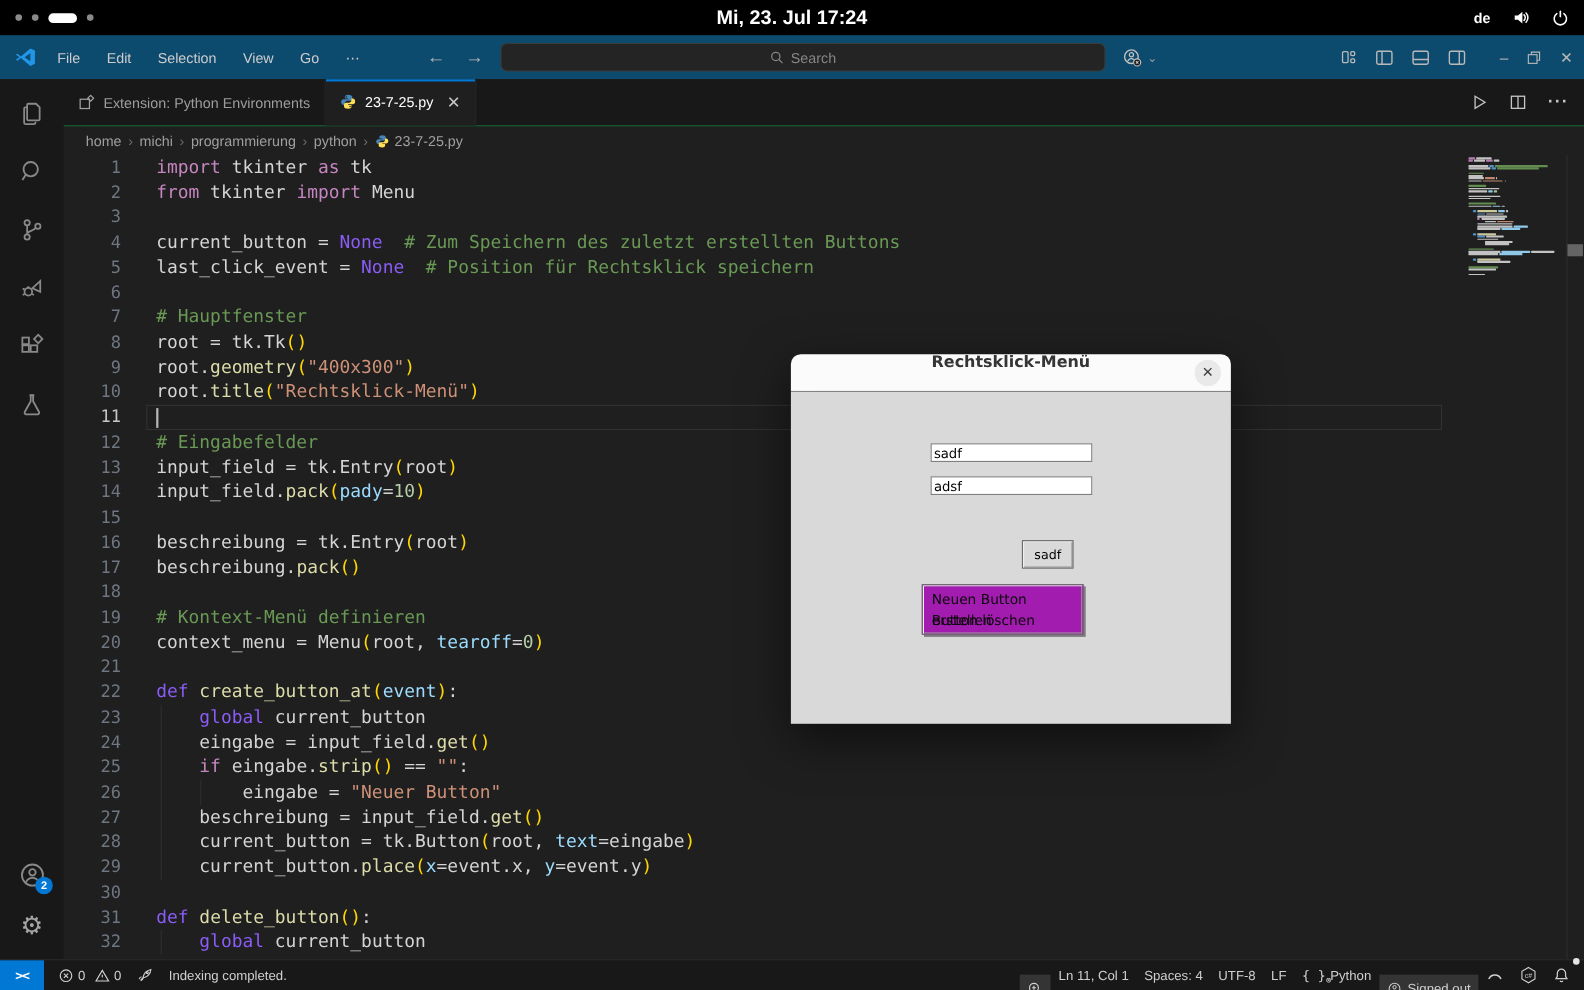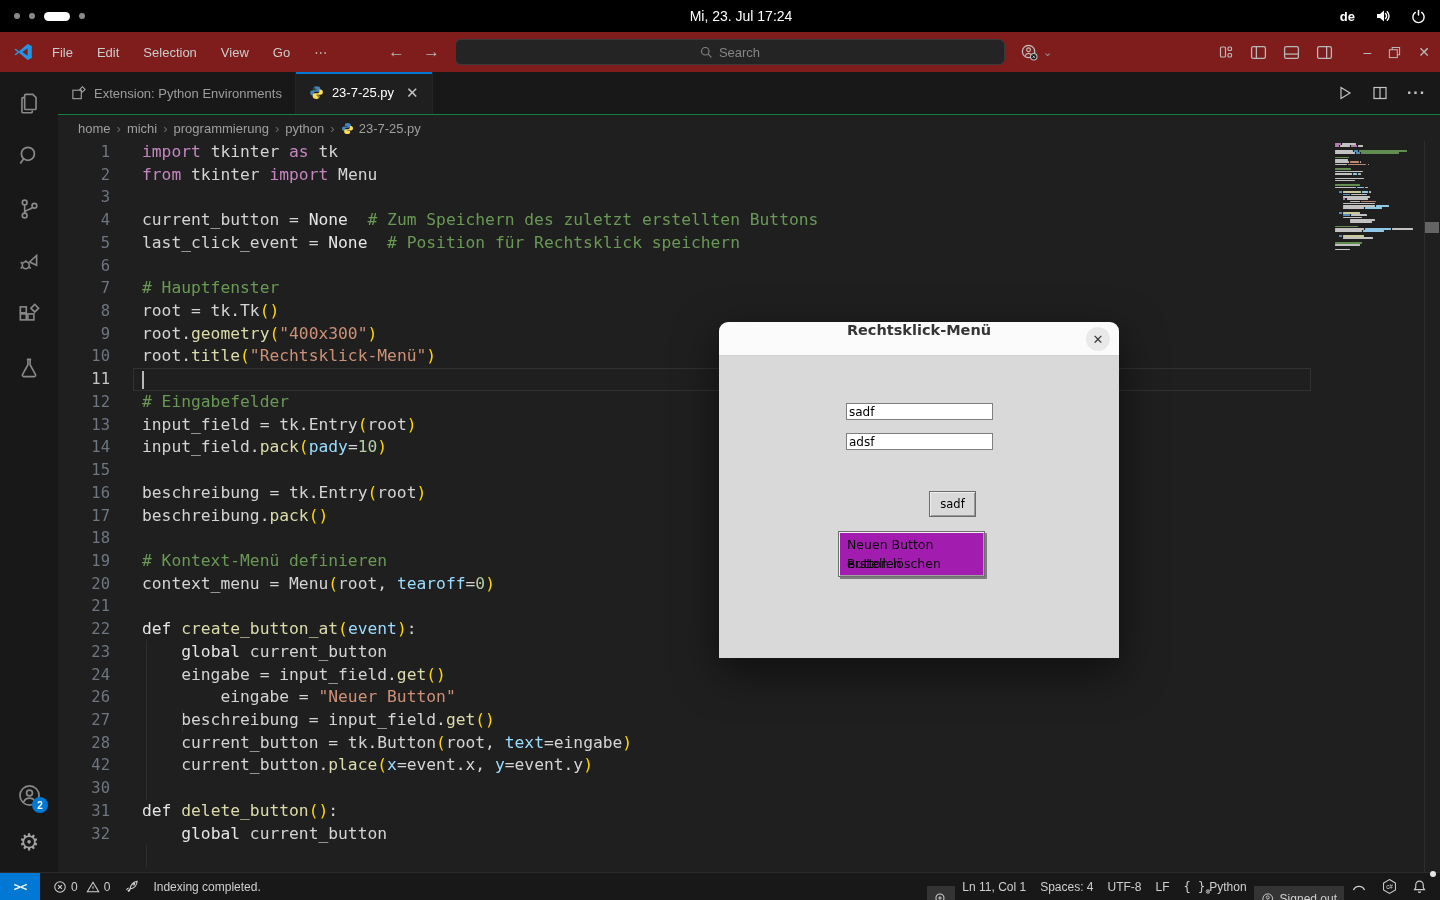--- a/index.html
+++ b/index.html
@@ -6,26 +6,26 @@
   #screen{position:relative;width:1440px;height:900px;overflow:hidden;background:#1f1f1f;
           font-family:"Liberation Sans",sans-serif;-webkit-font-smoothing:antialiased;}
   svg{display:block}
 
   
   .sysbar{position:absolute;top:0;left:0;right:0;height:32px;background:#000;color:#fff;}
   .ws-dots{position:absolute;left:14px;top:0;height:32px;display:flex;align-items:center;gap:9px;}
   .ws-dot{width:6px;height:6px;border-radius:50%;background:#8a8a8a;}
   .ws-pill{width:26px;height:9px;border-radius:5px;background:#fff;}
   .clock{position:absolute;left:50%;top:0;transform:translateX(-50%);line-height:32px;
-         font-size:14px;font-weight:normal;margin-left:21px;}
+         font-size:18px;font-weight:bold;}
   .tray{position:absolute;right:14px;top:0;height:32px;display:flex;align-items:center;gap:20px;}
   .kbd{font-size:13px;font-weight:bold;}
 
   
-  .titlebar{position:absolute;top:32px;left:0;right:0;height:40px;background:#7f1d1d;color:#ccc;text-decoration:underline;}
+  .titlebar{position:absolute;top:32px;left:0;right:0;height:40px;background:#0c4a6e;color:#ccc;text-decoration:underline;}
   .vslogo{position:absolute;left:13px;top:10px;}
   .menubar{position:absolute;left:52px;top:0;height:40px;display:flex;align-items:center;gap:24px;font-size:13px;color:#ccc;}
   .menu-item{cursor:default;}
   .navarrows{position:absolute;left:388px;top:0;height:40px;display:flex;align-items:center;gap:18px;
              font-size:17px;color:#b6b6b6;}
   .cmdcenter{position:absolute;left:455px;top:7px;width:548px;height:24px;background:#242424;
              border:1px solid #3a3a3a;border-radius:6px;display:flex;align-items:center;justify-content:center;
              gap:6px;color:#858585;font-size:13px;}
   .tb-right{position:absolute;right:10px;top:0;height:40px;display:flex;align-items:center;gap:16px;color:#c2c2c2;}
   .tb-acct{position:absolute;left:1020px;top:0;height:40px;display:flex;align-items:center;gap:4px;color:#c2c2c2;}
@@ -56,21 +56,21 @@
   .bc-sep{color:#6b6b6b;padding:0 6px;font-size:13px;}
   .bc-item{display:flex;align-items:center;gap:5px;}
 
   
   .editor{position:absolute;left:58px;top:141px;right:0;bottom:28px;background:#1f1f1f;overflow:hidden;}
   .code-line{display:flex;height:22.72px;line-height:22.72px;white-space:pre;
              font-family:"DejaVu Sans Mono",monospace;font-size:16.3px;}
   .gutter{flex:0 0 52px;text-align:right;color:#6e7681;font-size:15.5px;}
   .code-content{padding-left:32px;}
   .code-line.current .gutter{color:#c6c6c6;}
-  .tok-fg{color:#d4d4d4}.tok-k1{color:#e5e5e5}.tok-k2{color:#c586c0}.tok-fn{color:#dcdcaa}
+  .tok-fg{color:#d4d4d4}.tok-k1{color:#8b5cf6}.tok-k2{color:#c586c0}.tok-fn{color:#dcdcaa}
   .tok-str{color:#ce9178}.tok-com{color:#6a9955}.tok-num{color:#b5cea8}.tok-pr{color:#9cdcfe}.tok-b1{color:#ffd700}
   .cur-line-box{position:absolute;left:75px;width:1176px;top:227.2px;height:21px;border:1px solid #313131;}
   .cursor{position:absolute;left:84px;top:229.5px;width:2px;height:18px;background:#b8b8b8;}
   .iguide{position:absolute;width:1px;background:#2e2e2e;}
   .minimap{position:absolute;left:1277px;top:2px;width:88px;height:130px;}
   .mm{position:absolute;height:1.7px;border-radius:.5px;opacity:.9;}
   .ovl-line{position:absolute;left:1366px;top:0;bottom:0;width:1px;background:#2d2d2d;}
   .ovl-marker{position:absolute;left:1367px;top:81px;width:14px;height:11px;background:#8a8a8a;opacity:.65;}
 
   
@@ -354,24 +354,25 @@
         <div class="code-line"><span class="gutter">15</span><span class="code-content"></span></div>
         <div class="code-line"><span class="gutter">16</span><span class="code-content"><span class="tok-fg">beschreibung = tk.Entry</span><span class="tok-b1">(</span><span class="tok-fg">root</span><span class="tok-b1">)</span></span></div>
         <div class="code-line"><span class="gutter">17</span><span class="code-content"><span class="tok-fg">beschreibung.</span><span class="tok-fn">pack</span><span class="tok-b1">()</span></span></div>
         <div class="code-line"><span class="gutter">18</span><span class="code-content"></span></div>
         <div class="code-line"><span class="gutter">19</span><span class="code-content"><span class="tok-com"># Kontext-Menü definieren</span></span></div>
         <div class="code-line"><span class="gutter">20</span><span class="code-content"><span class="tok-fg">context_menu = Menu</span><span class="tok-b1">(</span><span class="tok-fg">root, </span><span class="tok-pr">tearoff</span><span class="tok-fg">=</span><span class="tok-num">0</span><span class="tok-b1">)</span></span></div>
         <div class="code-line"><span class="gutter">21</span><span class="code-content"></span></div>
         <div class="code-line"><span class="gutter">22</span><span class="code-content"><span class="tok-k1">def</span><span class="tok-fg"> </span><span class="tok-fn">create_button_at</span><span class="tok-b1">(</span><span class="tok-pr">event</span><span class="tok-b1">)</span><span class="tok-fg">:</span></span></div>
         <div class="code-line"><span class="gutter">23</span><span class="code-content"><span class="tok-fg">    </span><span class="tok-k1">global</span><span class="tok-fg"> current_button</span></span></div>
         <div class="code-line"><span class="gutter">24</span><span class="code-content"><span class="tok-fg">    eingabe = input_field.</span><span class="tok-fn">get</span><span class="tok-b1">()</span></span></div>
+        <div class="code-line"><span class="gutter">25</span><span class="code-content"><span class="tok-fg">    </span><span class="tok-k2">if</span><span class="tok-fg"> eingabe.</span><span class="tok-fn">strip</span><span class="tok-b1">()</span><span class="tok-fg"> == </span><span class="tok-str">""</span><span class="tok-fg">:</span></span></div>
         <div class="code-line"><span class="gutter">26</span><span class="code-content"><span class="tok-fg">        eingabe = </span><span class="tok-str">"Neuer Button"</span></span></div>
         <div class="code-line"><span class="gutter">27</span><span class="code-content"><span class="tok-fg">    beschreibung = input_field.</span><span class="tok-fn">get</span><span class="tok-b1">()</span></span></div>
         <div class="code-line"><span class="gutter">28</span><span class="code-content"><span class="tok-fg">    current_button = tk.Button</span><span class="tok-b1">(</span><span class="tok-fg">root, </span><span class="tok-pr">text</span><span class="tok-fg">=eingabe</span><span class="tok-b1">)</span></span></div>
-        <div class="code-line"><span class="gutter">42</span><span class="code-content"><span class="tok-fg">    current_button.</span><span class="tok-fn">place</span><span class="tok-b1">(</span><span class="tok-pr">x</span><span class="tok-fg">=event.x, </span><span class="tok-pr">y</span><span class="tok-fg">=event.y</span><span class="tok-b1">)</span></span></div>
+        <div class="code-line"><span class="gutter">29</span><span class="code-content"><span class="tok-fg">    current_button.</span><span class="tok-fn">place</span><span class="tok-b1">(</span><span class="tok-pr">x</span><span class="tok-fg">=event.x, </span><span class="tok-pr">y</span><span class="tok-fg">=event.y</span><span class="tok-b1">)</span></span></div>
         <div class="code-line"><span class="gutter">30</span><span class="code-content"></span></div>
         <div class="code-line"><span class="gutter">31</span><span class="code-content"><span class="tok-k1">def</span><span class="tok-fg"> </span><span class="tok-fn">delete_button</span><span class="tok-b1">()</span><span class="tok-fg">:</span></span></div>
         <div class="code-line"><span class="gutter">32</span><span class="code-content"><span class="tok-fg">    </span><span class="tok-k1">global</span><span class="tok-fg"> current_button</span></span></div>
       </div>
     <div class="cursor"></div>
     <div class="iguide" style="left:88px;top:499.8px;height:159px;"></div>
     <div class="iguide" style="left:124px;top:568px;height:22.7px;"></div>
     <div class="iguide" style="left:88px;top:704.3px;height:22.7px;"></div>
     <div class="minimap">
         <div class="mm" style="left: 0px; top: 0px; width: 6.3px; background: rgb(197, 134, 192);"></div>

